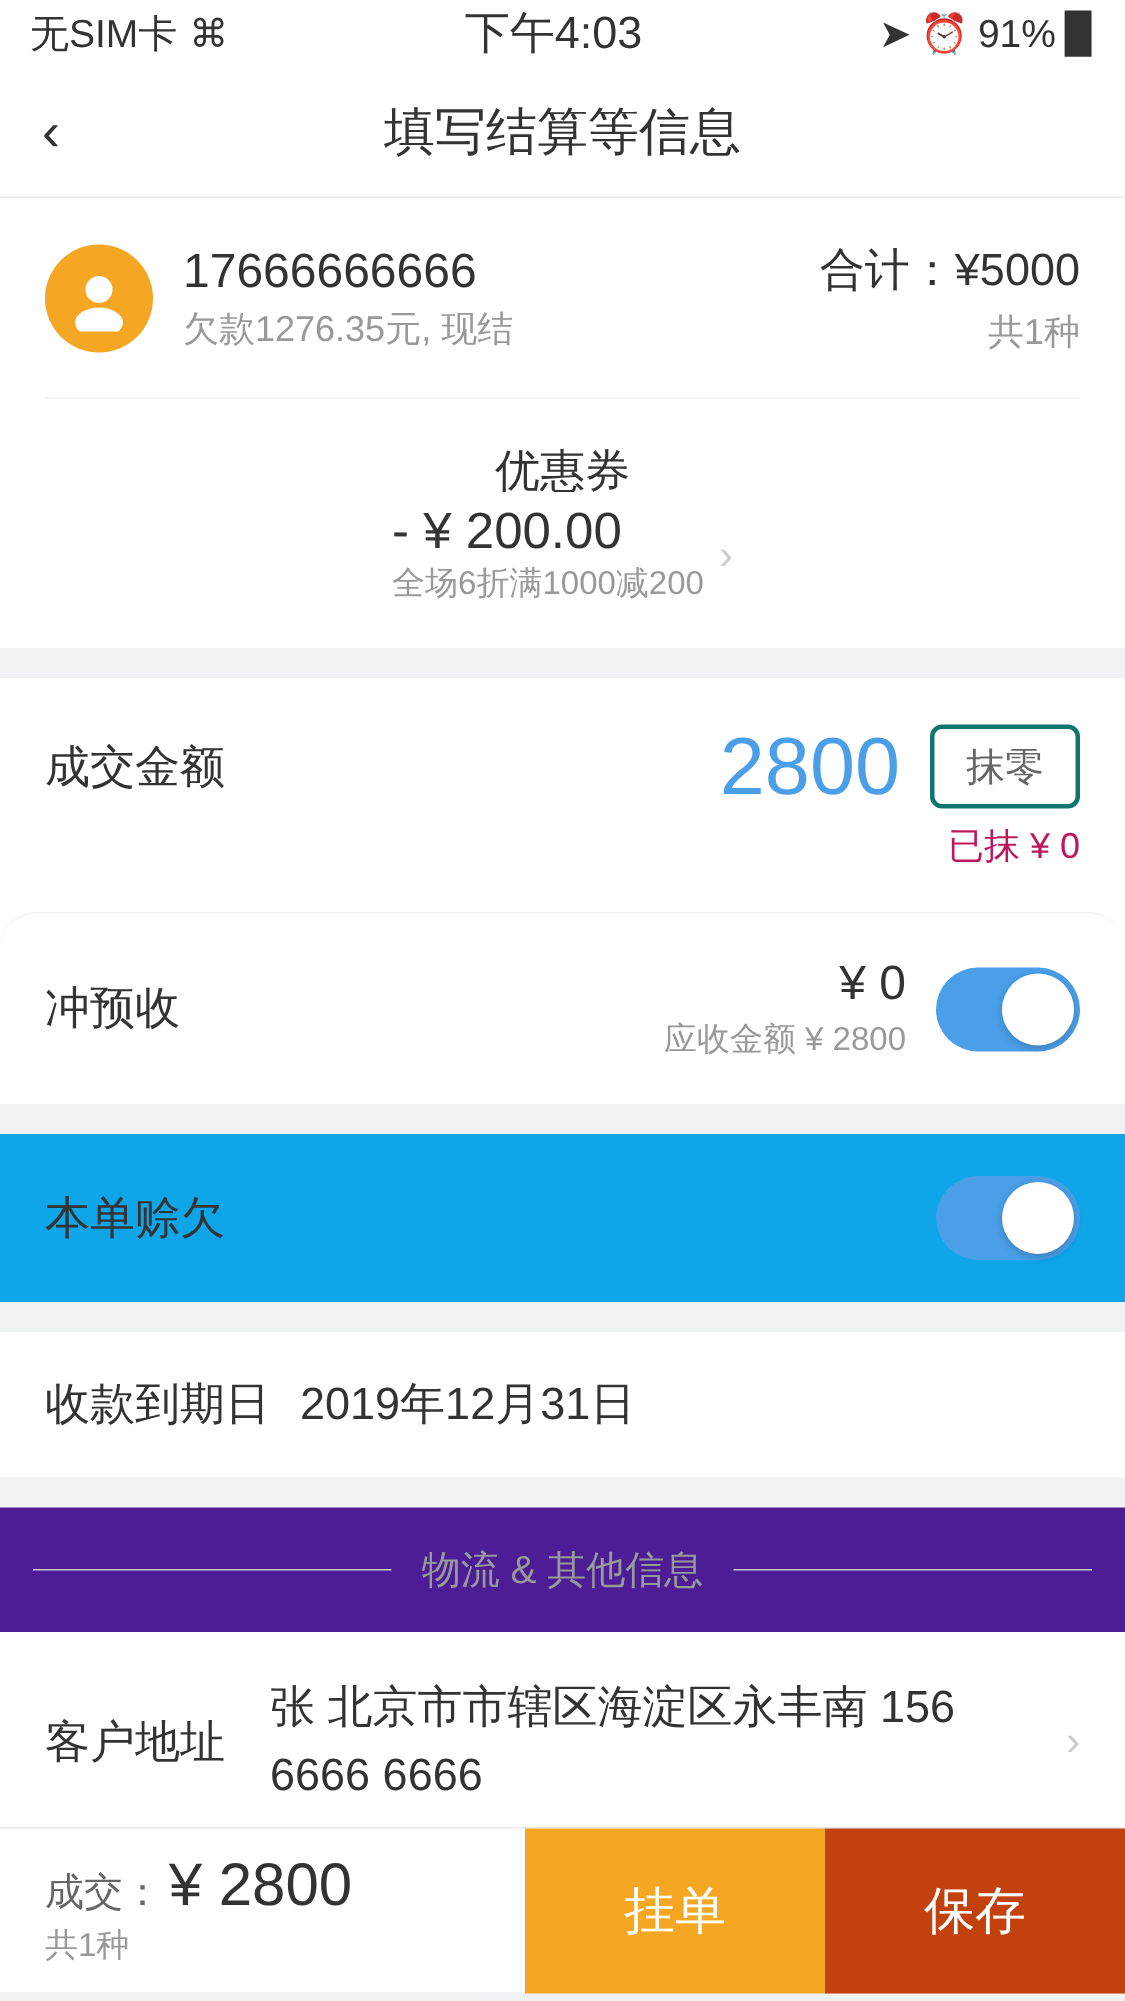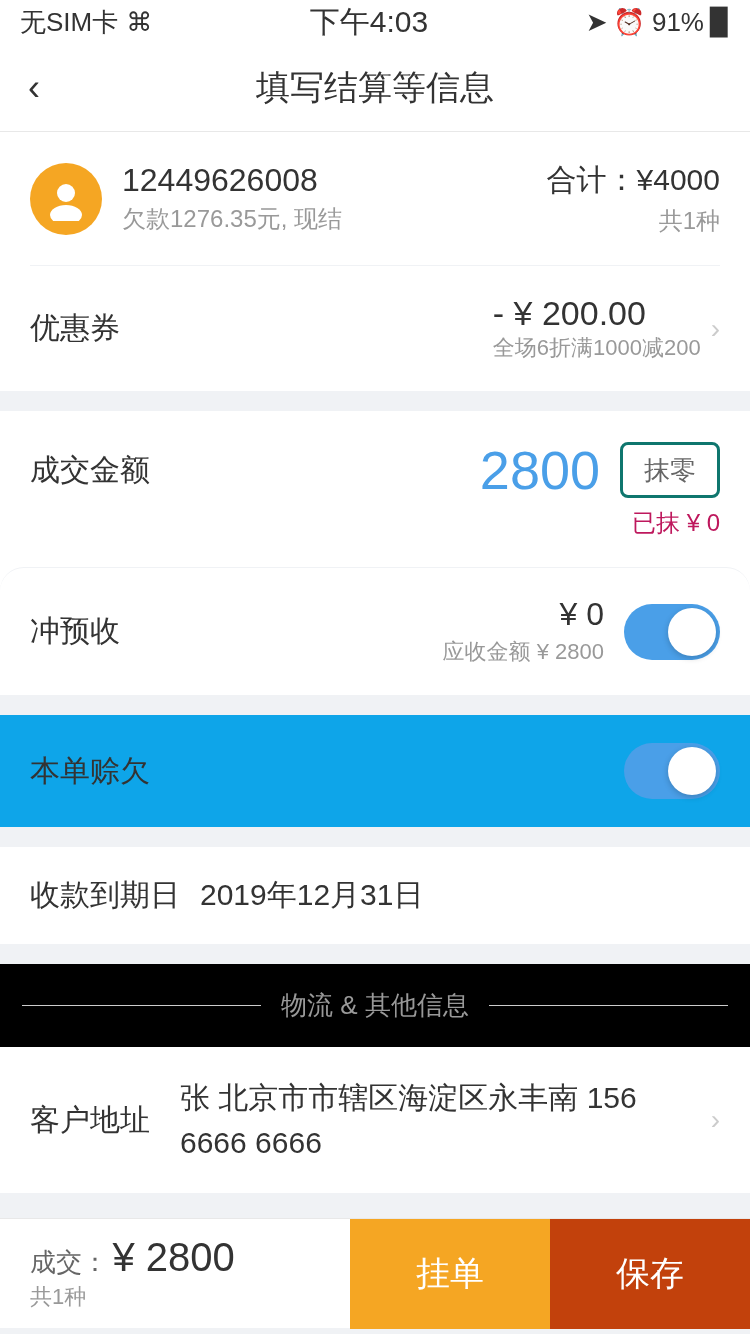--- a/index.html
+++ b/index.html
@@ -133,20 +133,21 @@
       background: #f0f2f5;
       margin: 0 30px;
     }
 
     
     .coupon-row {
       display: flex;
       align-items: center;
       justify-content: space-between;
       padding: 28px 30px;
+      flex-direction: column;
     }
     .coupon-label {
       font-size: 30px;
       color: #333;
     }
     .coupon-right {
       display: flex;
       align-items: center;
       gap: 10px;
     }
@@ -292,21 +293,21 @@
       font-size: 30px;
       color: #333;
     }
     .due-date-value {
       font-size: 30px;
       color: #333;
     }
 
     
     .section-divider {
-      background: #000000;
+      background: #4c1d95;
       padding: 24px 22px;
       display: flex;
       align-items: center;
       gap: 20px;
     }
     .divider-bar {
       flex: 1;
       height: 1px;
       background: #ccc;
     }
@@ -415,26 +416,26 @@
   <div class="card">
     <div class="customer-row">
       <div class="customer-left">
         <div class="avatar">
           <svg viewBox="0 0 44 44" fill="none" xmlns="http://www.w3.org/2000/svg">
             <circle cx="22" cy="16" r="9" fill="white"></circle>
             <ellipse cx="22" cy="38" rx="16" ry="10" fill="white"></ellipse>
           </svg>
         </div>
         <div class="customer-info">
-          <div class="customer-phone">12449626008</div>
+          <div class="customer-phone">17666666666</div>
           <div class="customer-sub">欠款1276.35元, 现结</div>
         </div>
       </div>
       <div class="customer-right">
-        <div class="total-amount">合计：¥4000</div>
+        <div class="total-amount">合计：¥5000</div>
         <div class="total-count">共1种</div>
       </div>
     </div>
 
     <div class="divider-line"></div>
 
     <div class="coupon-row">
       <div class="coupon-label">优惠券</div>
       <div class="coupon-right">
         <div>

